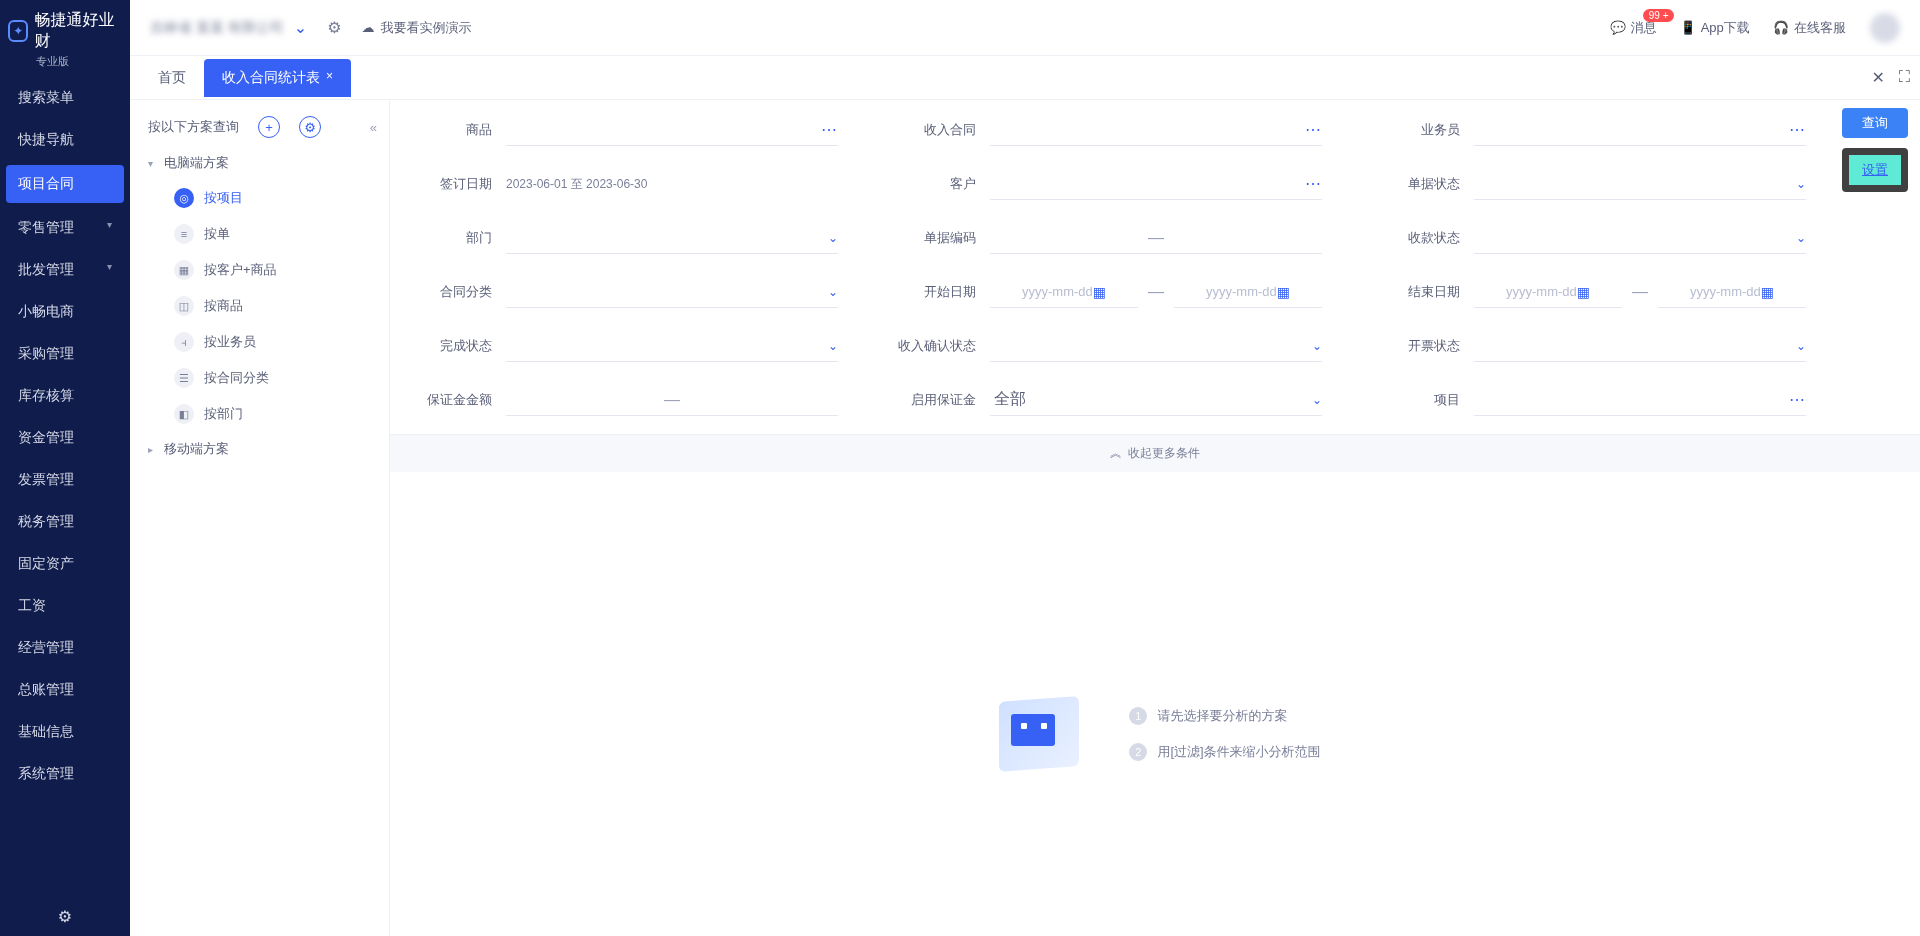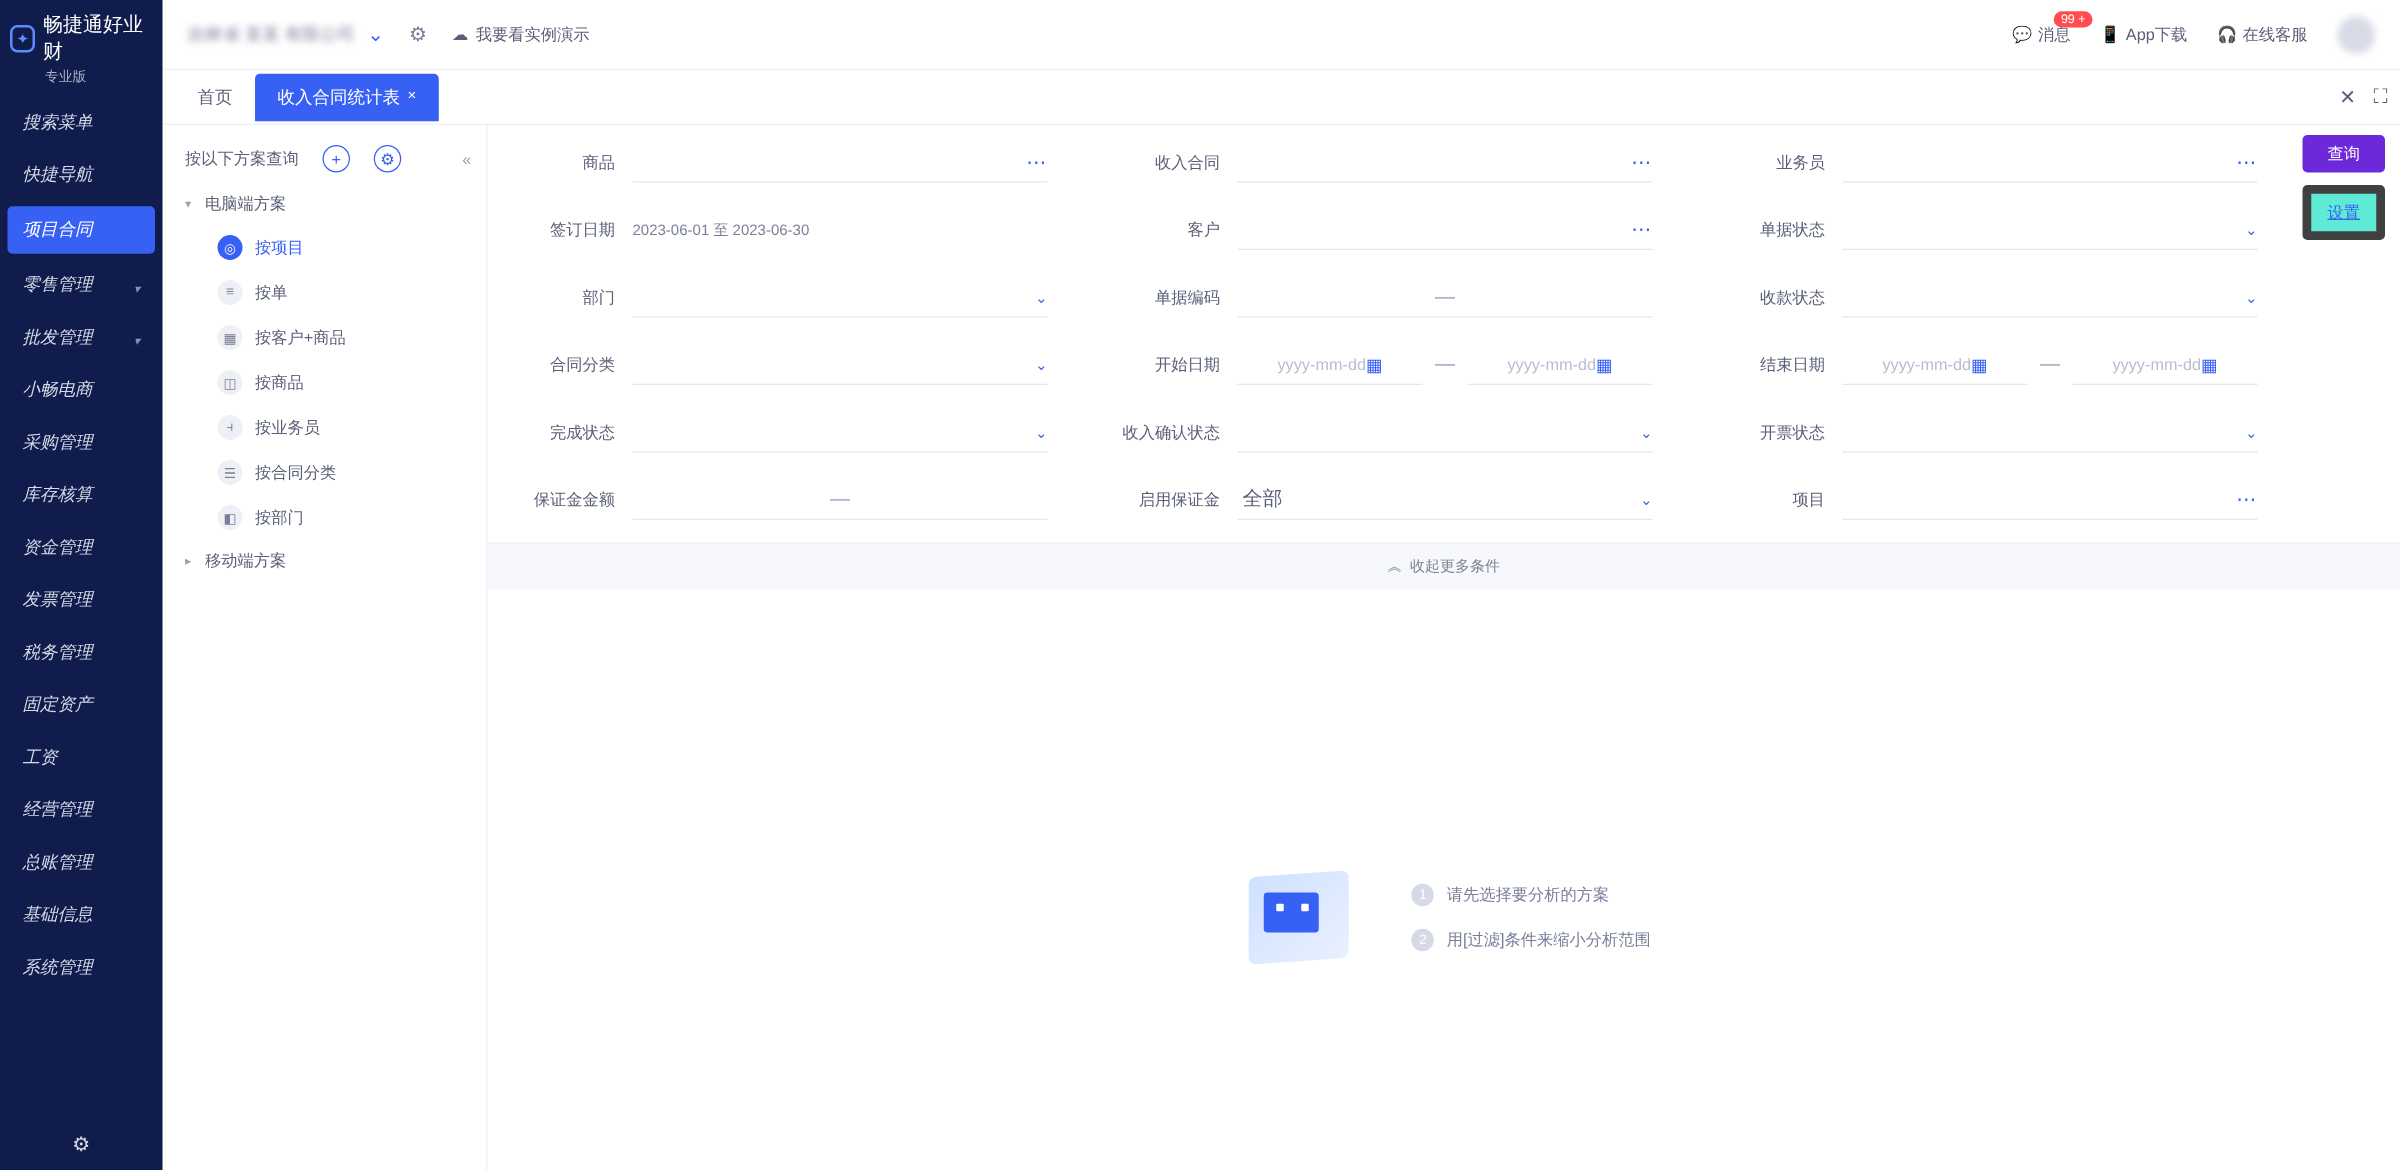--- a/index.html
+++ b/index.html
@@ -4,21 +4,21 @@
 <style>
 * { margin:0; padding:0; box-sizing:border-box; font-family:"Microsoft YaHei","PingFang SC",sans-serif; }
 body { background:#f5f6fa; overflow:hidden; }
 .app { display:flex; height:936px; width:1920px; }
 .sidebar { width:130px; background:#0f1c4c; color:#d6d9e6; display:flex; flex-direction:column; position:relative; }
 .logo { display:flex; align-items:center; gap:6px; padding:10px 8px 2px; }
 .logo-icon { width:22px; height:22px; border:2px solid #5b8bff; border-radius:6px; display:flex; align-items:center; justify-content:center; color:#5b8bff; font-size:12px; }
 .logo-text { font-size:16px; color:#fff; }
 .logo-sub { font-size:11px; color:#aab0c6; padding:0 12px 8px 36px; }
 .nav { flex:1; overflow:auto; }
-.nav-item { padding:12px 18px; font-size:14px; cursor:pointer; position:relative; display:flex; align-items:flex-end; justify-content:space-between;font-style:italic; }
+.nav-item { padding:12px 18px; font-size:14px; cursor:pointer; position:relative; display:flex; align-items:flex-start; justify-content:space-between; }
 .nav-item.active { background:#3760f4; color:#fff; border-radius:4px; margin:4px 6px; padding:10px 12px; }
 .nav-caret { font-size:10px; color:#8a90b0; }
 .sidebar-settings { text-align:center; padding:10px; }
 .gear { color:#d6d9e6; font-size:16px; }
 .topbar { height:56px; background:#fff; display:flex; align-items:center; padding:0 20px; border-bottom:1px solid #eef0f5; }
 .org-select { color:#7a7f99; font-size:14px; display:flex; align-items:center; gap:8px; filter:blur(3px); }
 .org-caret { color:#3760f4; margin-left:10px; }
 .top-gear { margin:0 20px; color:#7a7f99; }
 .demo-link { display:flex; align-items:center; gap:6px; color:#5a5f78; font-size:13px; }
 .top-spacer { flex:1; }
@@ -62,21 +62,21 @@
 .date-tags { display:flex; gap:10px; font-size:13px; }
 .dtag { color:#5a5f78; cursor:pointer; padding:2px 6px; border-radius:3px; }
 .dtag.on { background:#3760f4; color:#fff; }
 .dtag.dim { color:#b8bdd0; }
 .date-val { font-size:12px; color:#7a7f99; }
 .range-split { margin:0 10px; color:#9aa0b8; }
 .date-box { flex:1; border-bottom:1px solid #e3e6ef; height:32px; display:flex; align-items:center; color:#b8bdd0; font-size:13px; justify-content:center; }
 .cal-icon { color:#3760f4; font-size:14px; }
 .side-actions { width:90px; padding:8px 12px; display:flex; flex-direction:column; gap:10px; align-items:stretch; }
 .btn { padding:6px 0; text-align:center; border-radius:4px; font-size:13px; cursor:pointer; }
-.btn-primary { background:#6d28d9; color:#fff; }
+.btn-primary { background:#3b82f6; color:#fff; }
 .btn-outline { border:7px solid #404040; color:#3760f4; background:#5eead4;text-decoration:underline; }
 .collapse-bar { text-align:center; padding:10px; font-size:12px; color:#7a7f99; background:#f7f8fb; cursor:pointer; display:flex; align-items:center; justify-content:center; gap:6px; border-top:1px solid #eef0f5; }
 .empty { flex:1; display:flex; align-items:center; justify-content:center; gap:30px; padding:60px 0 0; }
 .empty-img { width:110px; height:110px; position:relative; }
 .cube { position:absolute; left:10px; top:20px; width:80px; height:70px; background:linear-gradient(135deg,#cfe0ff,#eaf1ff); border-radius:6px; transform:skewY(-4deg); }
 .cube-face { position:absolute; left:22px; top:35px; width:44px; height:32px; background:#3760f4; border-radius:3px; }
 .cube-dot { position:absolute; width:6px; height:6px; background:#fff; border-radius:1px; }
 .empty-steps { display:flex; flex-direction:column; gap:18px; font-size:13px; color:#7a7f99; }
 .step { display:flex; align-items:center; gap:10px; }
 .step-n { width:18px; height:18px; border-radius:50%; background:#d6d9e6; color:#fff; font-size:11px; display:flex; align-items:center; justify-content:center; }

